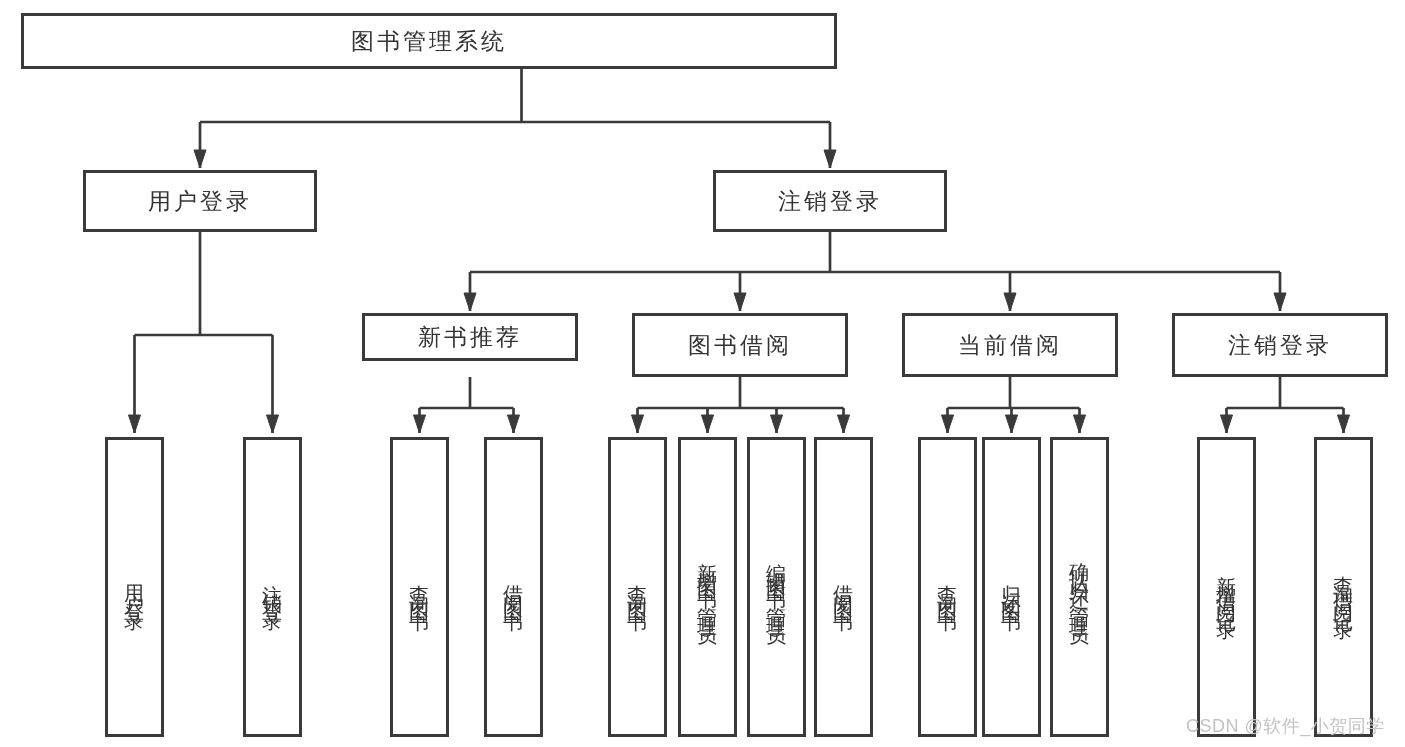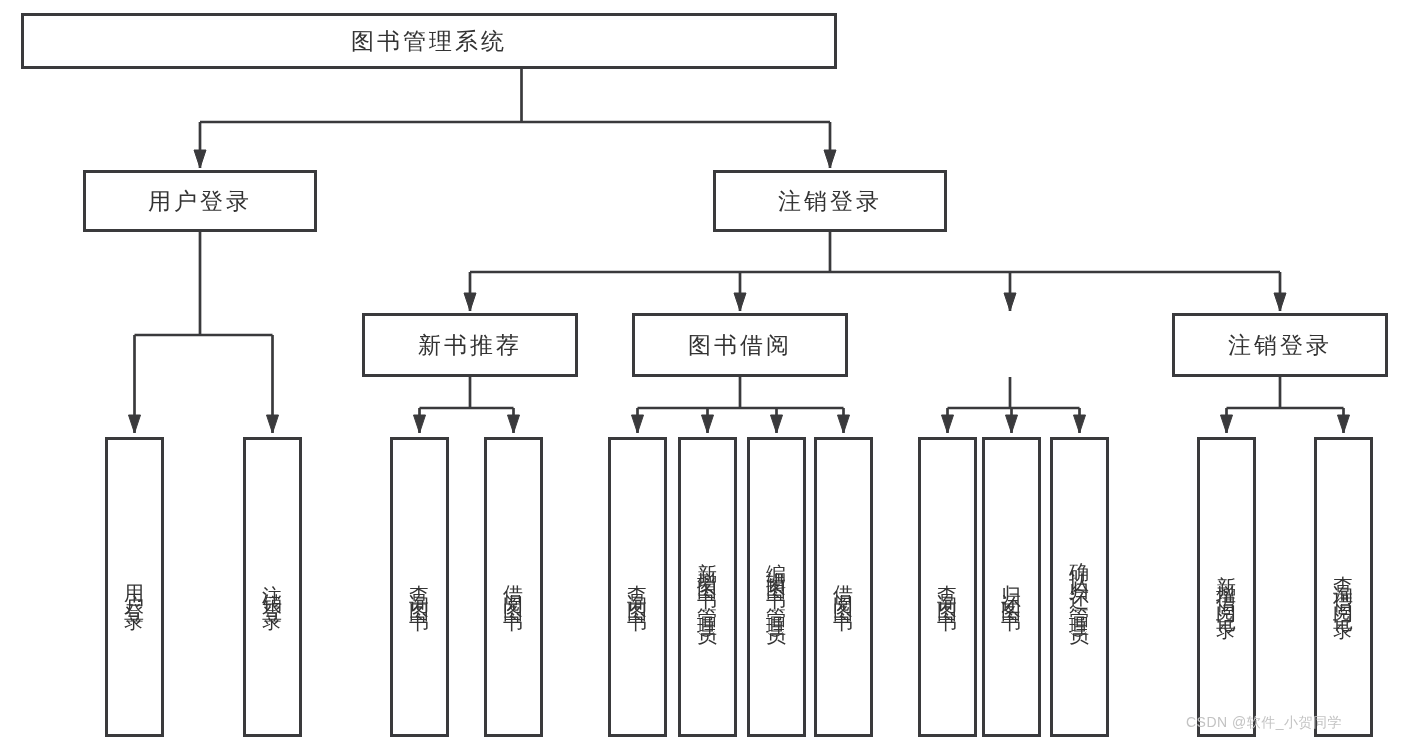--- a/index.html
+++ b/index.html
@@ -43,21 +43,21 @@
     writing-mode: vertical-rl;
     text-orientation: mixed;
     font-size: 20px;
     letter-spacing: 9px;
     line-height: 1.0;
   }
   #watermark {
     position: absolute;
     left: 1186px;
     top: 714px;
-    font-size: 14px;
+    font-size: 18px;
     color: #c3c3c3;
     letter-spacing: 0.5px;
     white-space: nowrap;
     z-index: 3;
   }
   .stroke {
     stroke: #3a3a3c;
     stroke-width: 2.7;
     fill: none;
   }
@@ -133,26 +133,29 @@
     <span>图书管理系统</span>
   </div>
 
   <div class="node hnode" style="left:83px; top:170px; width:234px; height:62px;">
     <span>用户登录</span>
   </div>
   <div class="node hnode" style="left:713px; top:170px; width:234px; height:62px;">
     <span>注销登录</span>
   </div>
 
-  <div class="node hnode" style="left:362px; top:313px; width:216px; height:64px;">
+  <div class="node hnode" style="left:362px; top:313px; width:216px; height:48px;">
     <span>新书推荐</span>
   </div>
   <div class="node hnode" style="left:632px; top:313px; width:216px; height:64px;font-family:Liberation Mono, monospace;">
     <span>图书借阅</span>
   </div>
+  <div class="node hnode" style="left:902px; top:313px; width:216px; height:64px;">
+    <span>当前借阅</span>
+  </div>
   <div class="node hnode" style="left:1172px; top:313px; width:216px; height:64px;">
     <span>注销登录</span>
   </div>
 
   <div class="node vnode" style="left:105px; top:437px; width:59px; height:300px;">
     <span>用户登录</span>
   </div>
   <div class="node vnode" style="left:243px; top:437px; width:59px; height:300px;">
     <span>注销登录</span>
   </div>

